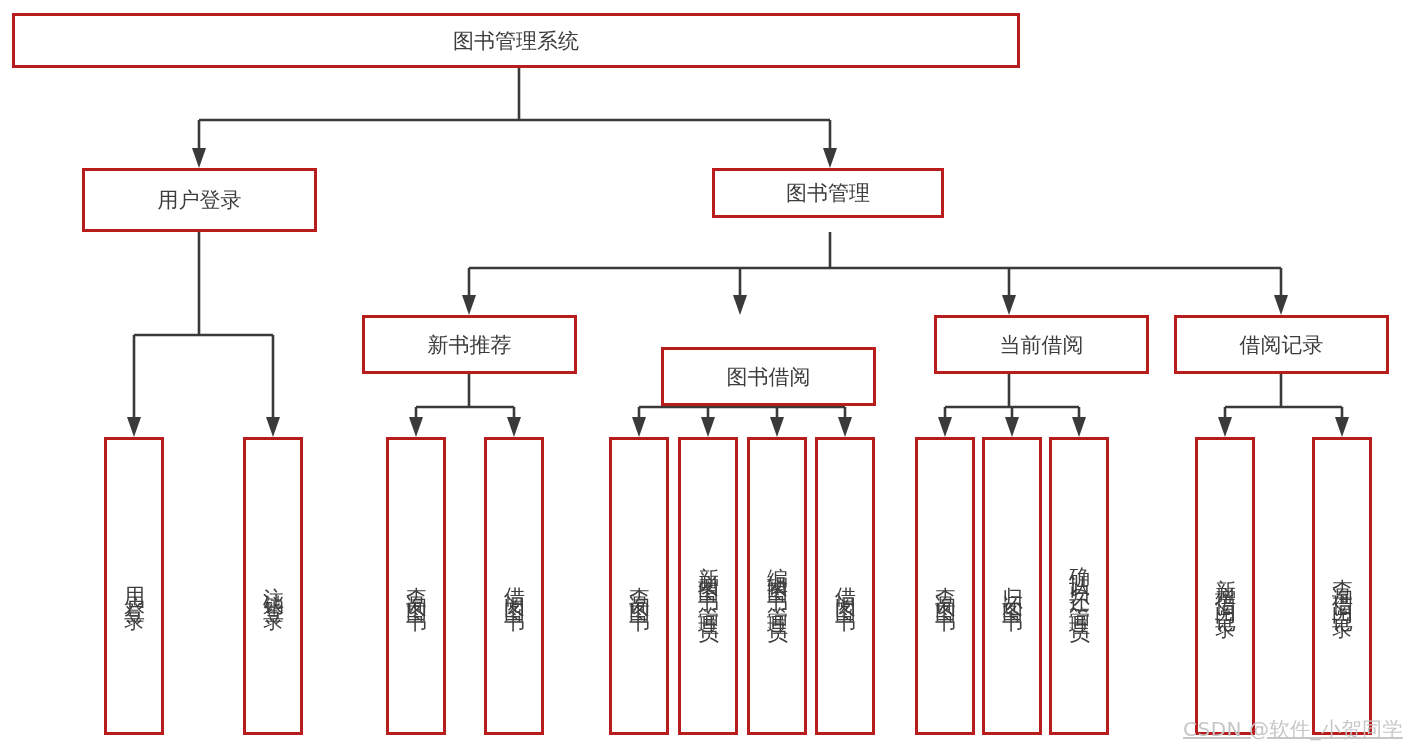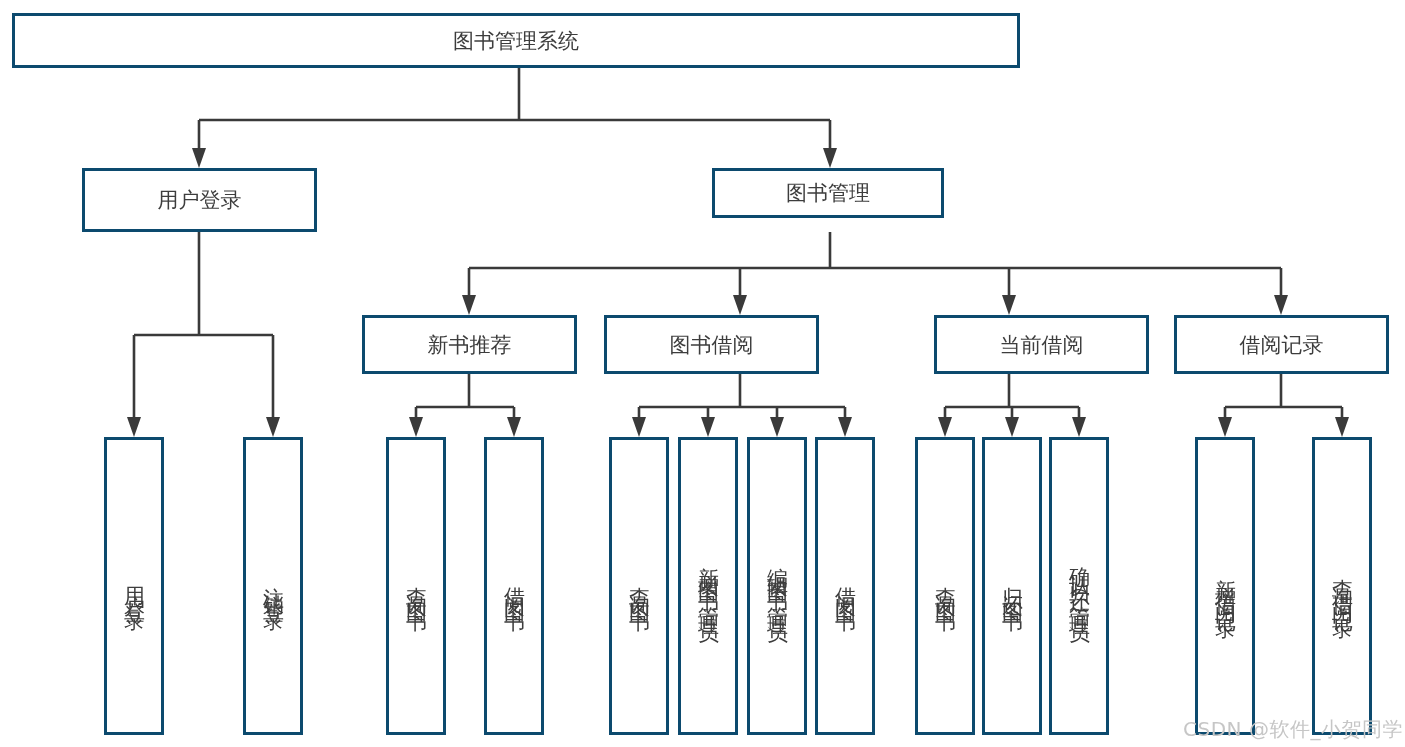--- a/index.html
+++ b/index.html
@@ -19,36 +19,36 @@
     position: absolute;
     left: 0; top: 0;
     width: 1405px;
     height: 747px;
     z-index: 1;
   }
   .node {
     position: absolute;
     box-sizing: border-box;
     background: #ffffff;
-    border: 3px solid #0c4a6e;
+    border: 3px solid #b91c1c;
     color: #3d3d3d;
     display: flex;
     align-items: center;
     justify-content: center;
     z-index: 2;
     font-size: 21px;
     white-space: nowrap;
   }
   
   .node.root   { left: 12px;  top: 13px;  width: 1008px; height: 55px; }
   .node.lvl2a  { left: 82px;  top: 168px; width: 235px;  height: 64px; }
   .node.lvl2b  { left: 712px; top: 168px; width: 232px;  height: 50px; }
   .node.lvl3   { top: 315px;  width: 215px; height: 59px; }
   .node.l3a { left: 362px; }
-  .node.l3b { left: 604px; }
+  .node.l3b { left: 661px; margin-top: 32px; }
   .node.l3c { left: 902px; margin-left: 32px; }
   .node.l3d { left: 1174px; }
   
   .node.leaf {
     top: 437px;
     width: 60px;
     height: 298px;
   }
   .vtext {
     writing-mode: vertical-lr;
@@ -166,15 +166,15 @@
     <span class="vtext">确认归还（管理员）</span>
   </div>
 
   <div class="node leaf" style="left:1195px;">
     <span class="vtext">新增借阅记录</span>
   </div>
   <div class="node leaf" style="left:1312px;">
     <span class="vtext">查询借阅记录</span>
   </div>
 
-  <div class="watermark" style="color: rgb(198, 198, 198);">CSDN @软件_小贺同学</div>
+  <div class="watermark" style="color: rgb(198, 198, 198); text-decoration: underline;">CSDN @软件_小贺同学</div>
 
 </div>
 
 </body></html>

